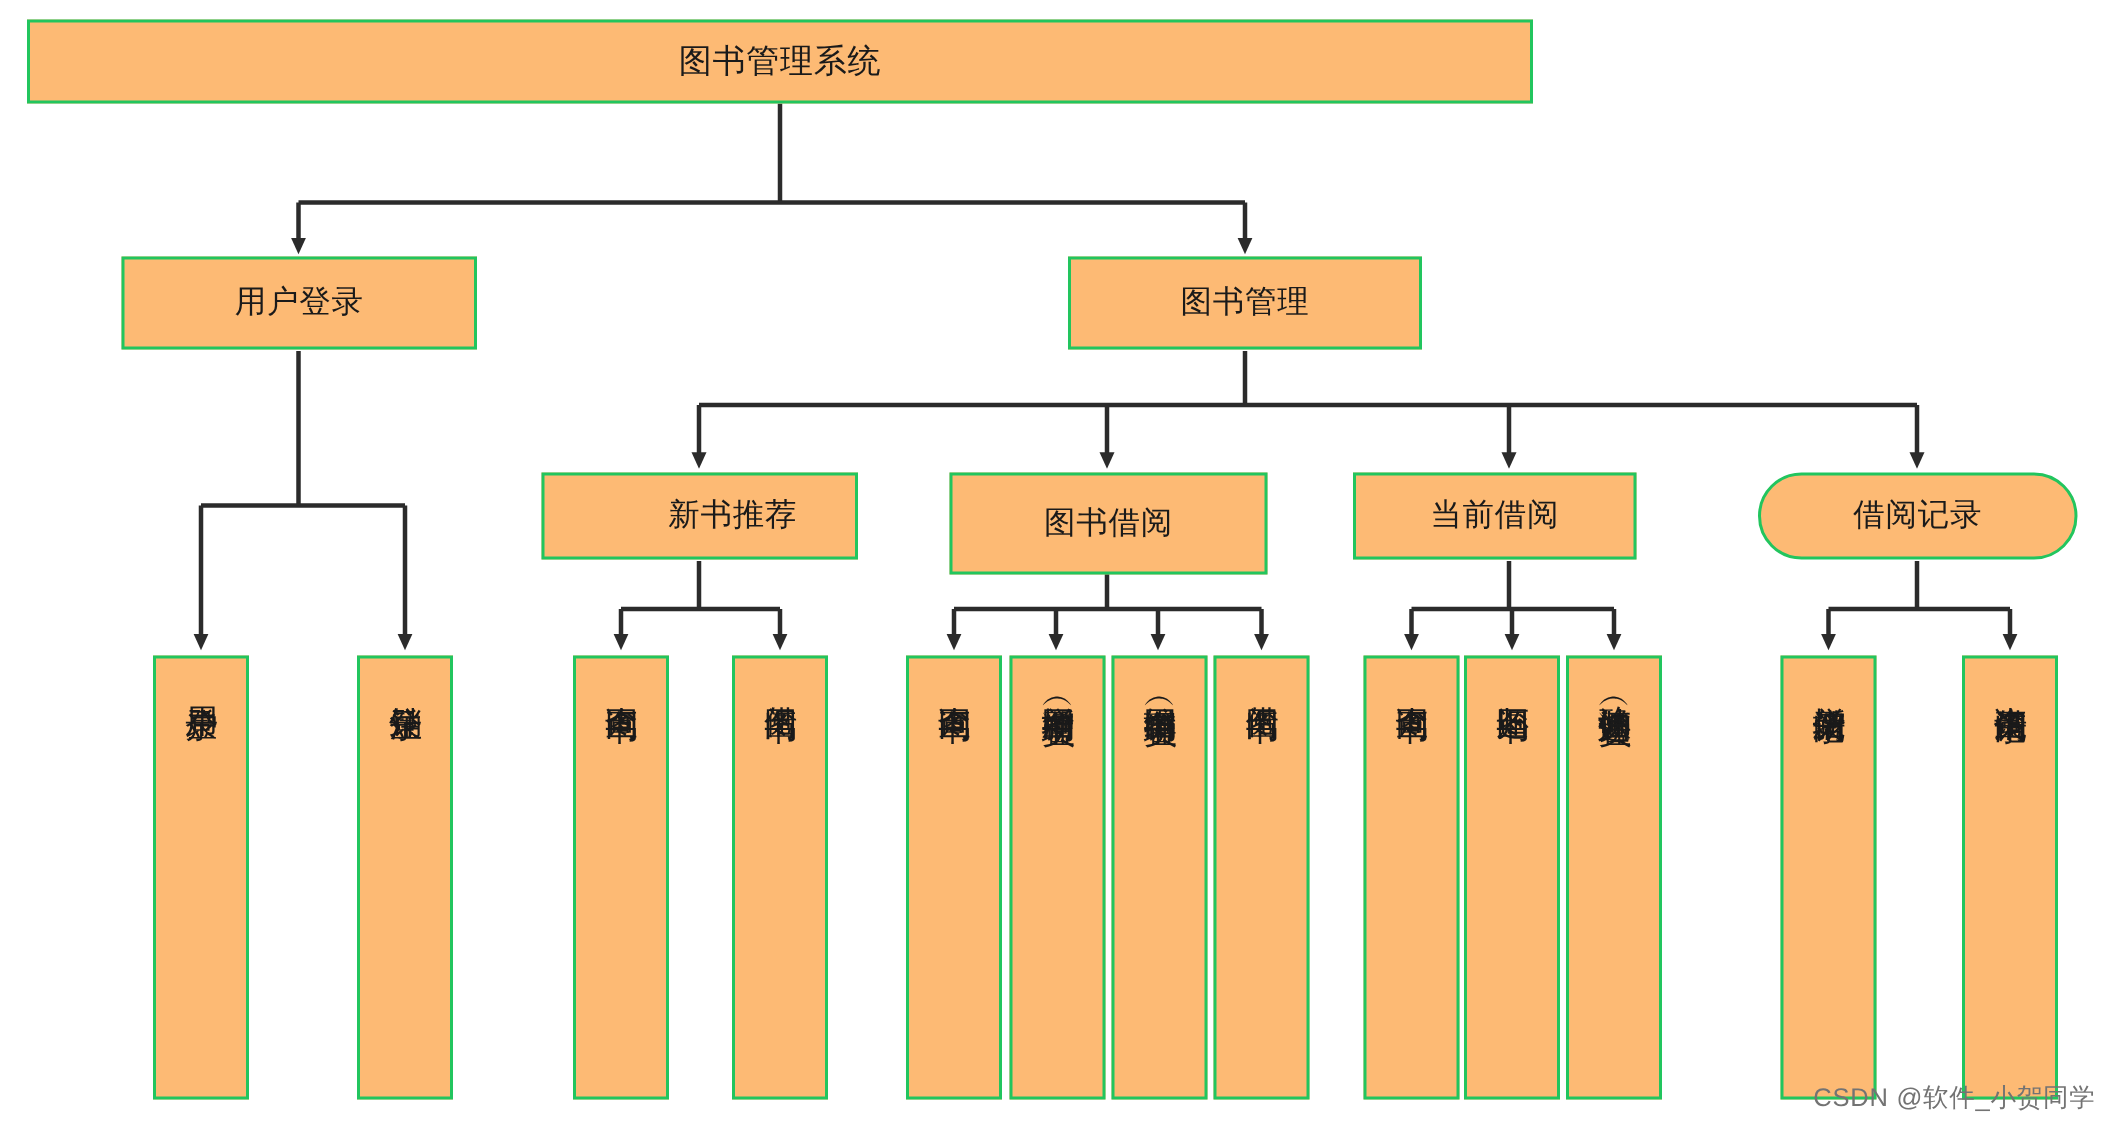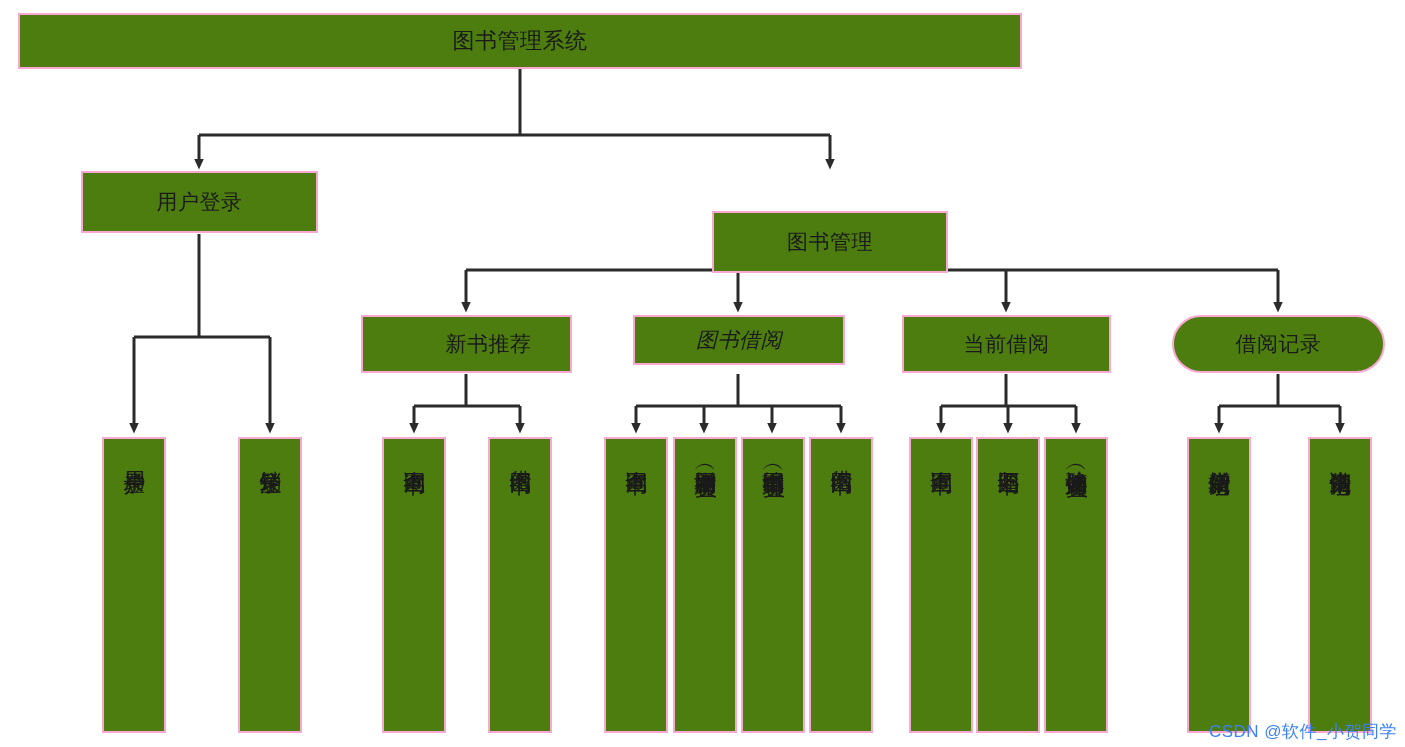--- a/index.html
+++ b/index.html
@@ -22,22 +22,22 @@
     position: absolute;
     left: 0;
     top: 0;
     width: 1405px;
     height: 747px;
     pointer-events: none;
   }
   .node {
     position: absolute;
     box-sizing: border-box;
-    background: #4d7c0f;
-    border: 2px solid #f9a8d4;
+    background: #fdba74;
+    border: 2px solid #22c55e;
     display: flex;
     align-items: center;
     justify-content: center;
     color: #1a1a1a;
     z-index: 2;
   }
   .node-label {
     display: block;
     text-align: center;
     line-height: 1.12;
@@ -61,21 +61,21 @@
     font-size: 22px;
     line-height: 1.04;
     letter-spacing: 1px;
     white-space: nowrap;
   }
   #watermark {
     position: absolute;
     right: 8px;
     bottom: 4px;
     font-size: 17px;
-    color: #3b82f6;
+    color: #737373;
     letter-spacing: 0.5px;
     z-index: 5;
     white-space: nowrap;
     margin-top: 39px;
   }
 </style>
 </head>
 <body>
 
 <div id="diagram-root">
@@ -134,33 +134,33 @@
   </svg>
 
   <div class="node horiz root" style="left:18px; top:13px; width:1004px; height:56px;">
     <span class="node-label">图书管理系统</span>
   </div>
 
   <div class="node horiz" style="left:81px; top:171px; width:237px; height:62px;">
     <span class="node-label">用户登录</span>
   </div>
 
-  <div class="node horiz" style="left:712px; top:171px; width:236px; height:62px;margin-top:40px;">
+  <div class="node horiz" style="left:712px; top:171px; width:236px; height:62px;">
     <span class="node-label">图书管理</span>
   </div>
 
   <div class="node horiz" style="left:361px; top:315px; width:211px; height:58px;padding-left:44px;">
     <span class="node-label">新书推荐</span>
   </div>
 
-  <div class="node horiz" style="left:633px; top:315px; width:212px; height:50px;font-style:italic;">
+  <div class="node horiz" style="left:633px; top:315px; width:212px; height:68px;">
     <span class="node-label">图书借阅</span>
   </div>
 
-  <div class="node horiz" style="left:902px; top:315px; width:209px; height:58px;align-items:center;">
+  <div class="node horiz" style="left:902px; top:315px; width:189px; height:58px;align-items:center;">
     <span class="node-label">当前借阅</span>
   </div>
 
   <div class="node horiz" style="left:1172px; top:315px; width:213px; height:58px;border-radius:29px;">
     <span class="node-label">借阅记录</span>
   </div>
 
   <div class="node vert" style="left:102px; top:437px; width:64px; height:296px;">
     <span class="node-label">用户登录</span>
   </div>

